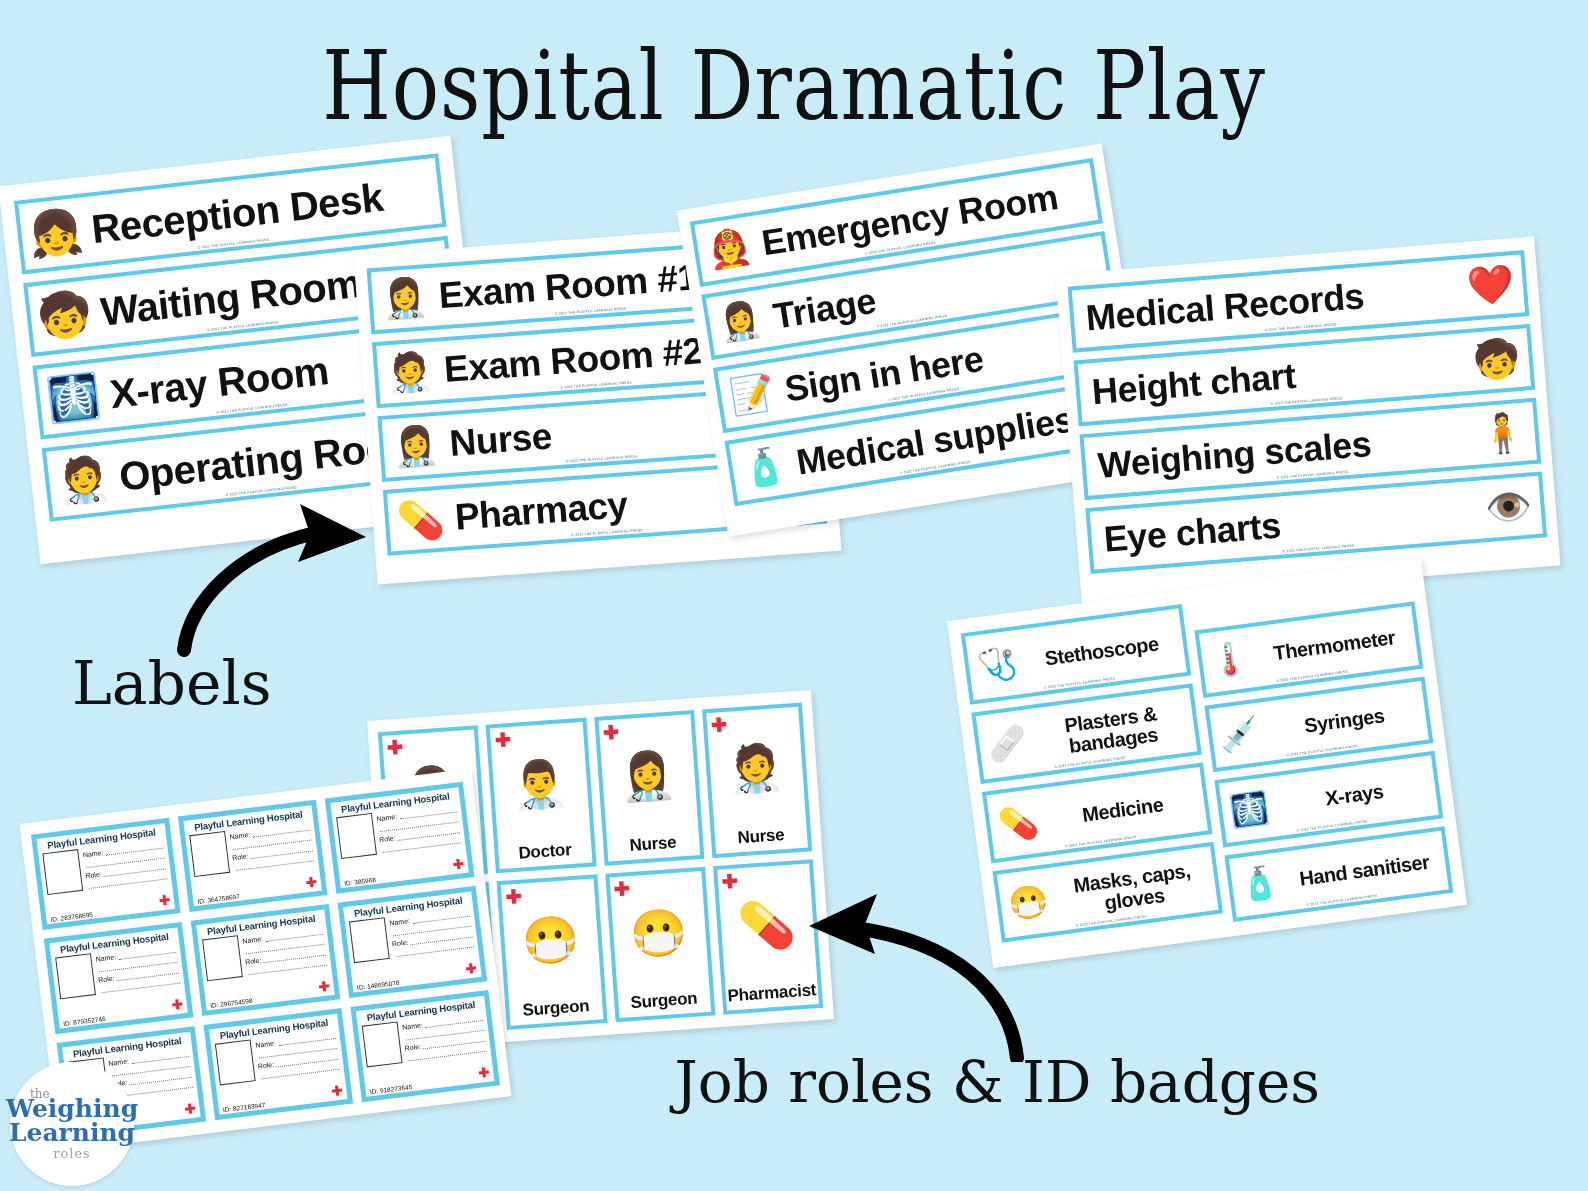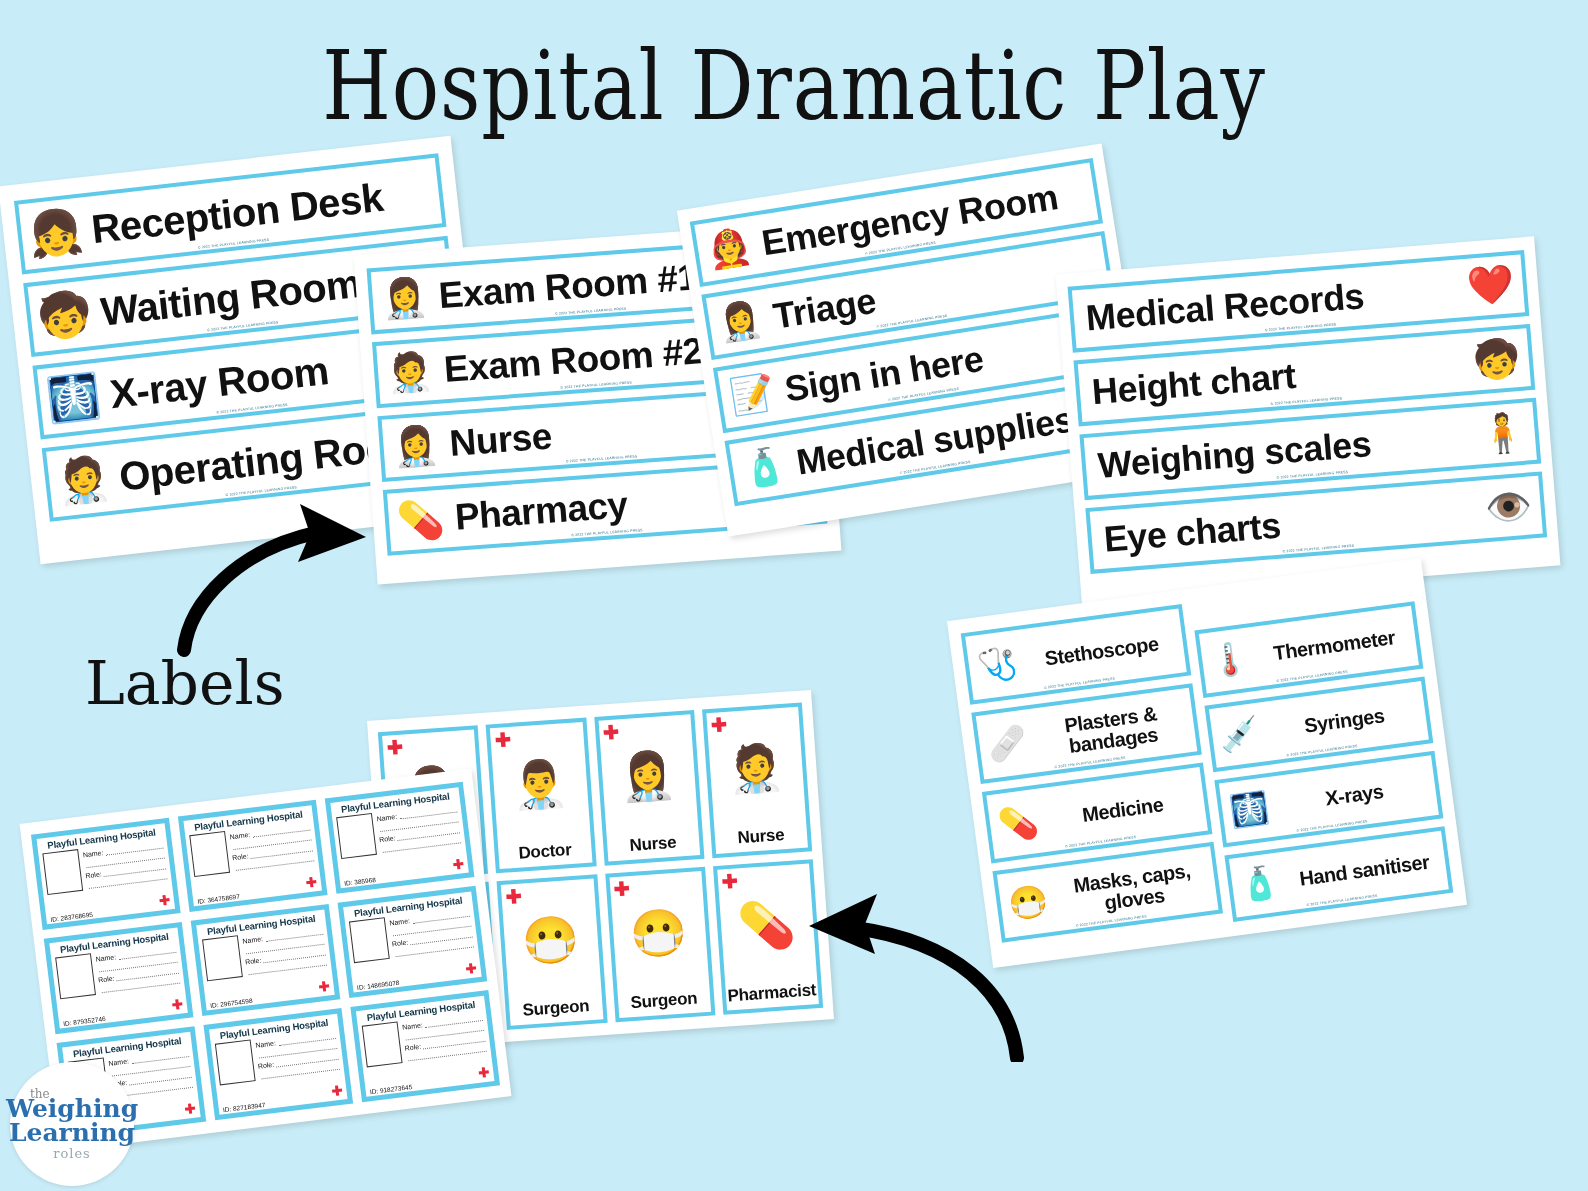--- a/index.html
+++ b/index.html
@@ -17,21 +17,21 @@
     font-size:96px;font-weight:400;color:#111;letter-spacing:1px;
     transform:scaleX(.82);transform-origin:50% 50%;
     white-space:nowrap;
   }
 
   
   .caption{
     position:absolute;font-family:"DejaVu Serif",serif;color:#111;
     white-space:nowrap;
   }
-  #caption-labels{left:72px;top:648px;font-size:60px;margin-left:13px;}
+  #caption-labels{left:72px;top:648px;font-size:60px;}
   #caption-jobroles{left:1320px;top:1048px;font-size:58px;transform:translateX(-100%) ;}
 
   
   .sheet{
     position:absolute;background:#fff;
     box-shadow:2px 3px 6px rgba(0,0,0,.14);
     box-sizing:border-box;
   }
 
   
@@ -561,20 +561,21 @@
     <path d="M34 160 C 40 110, 90 60, 165 43" stroke="#000" stroke-width="14" fill="none" stroke-linecap="round"></path>
     <path d="M216 47 L 150 14 L 160 44 L 148 72 Z" fill="#000"></path>
   </svg>
 
   <svg class="arrow" id="arrow-jobroles" width="260" height="200" viewBox="0 0 260 200">
     <path d="M222 196 C 215 130, 160 80, 60 66" stroke="#000" stroke-width="14" fill="none" stroke-linecap="round"></path>
     <path d="M14 64 L 82 32 L 70 62 L 80 92 Z" fill="#000"></path>
   </svg>
 
   <div class="caption" id="caption-labels">Labels</div>
+  <div class="caption" id="caption-jobroles">Job roles &amp; ID badges</div>
 
   <div id="brand-logo">
     <span class="lg-the">the</span>
     <span class="lg-main">Weighing</span>
     <span class="lg-main">Learning</span>
     <span class="lg-press">roles</span>
   </div>
 
 </div>
 

